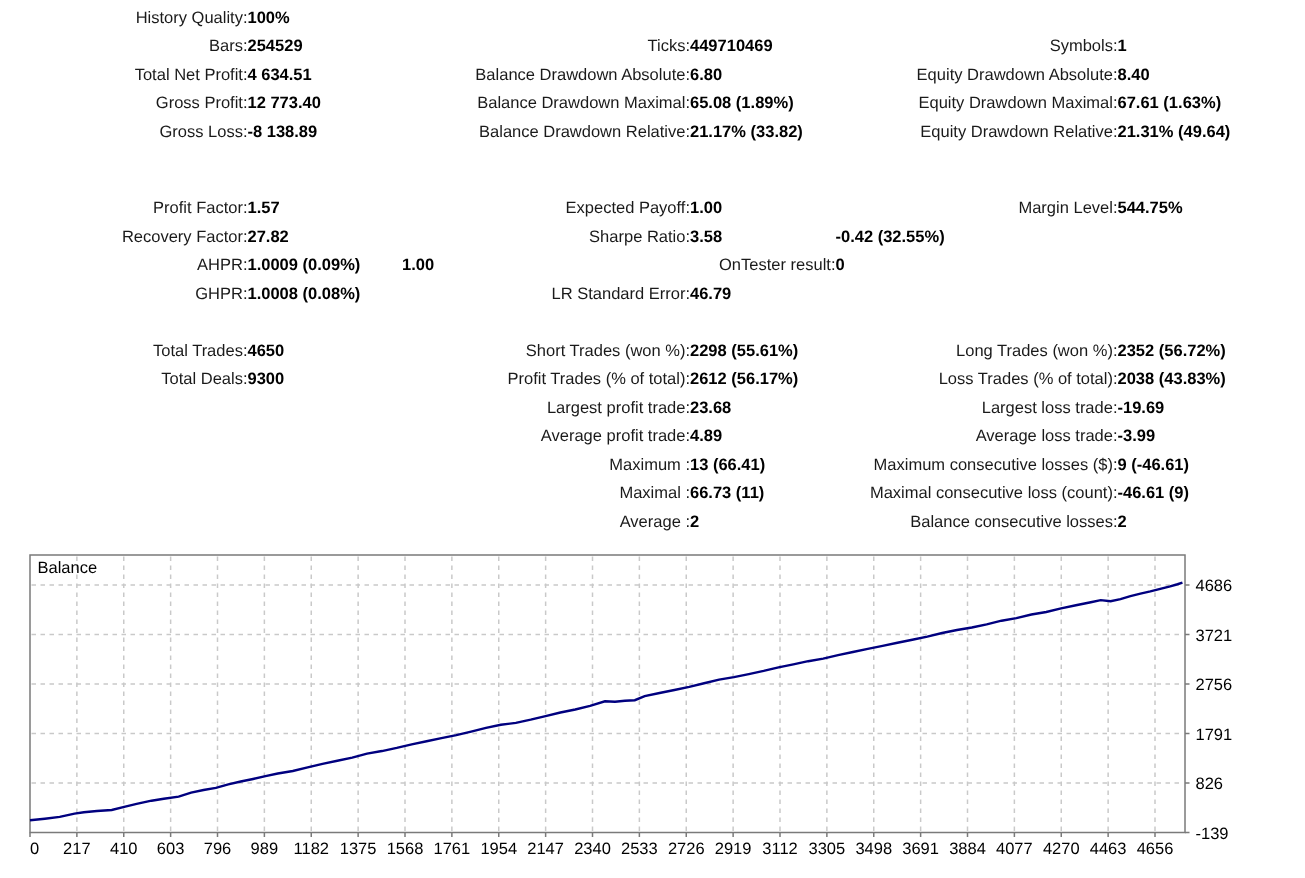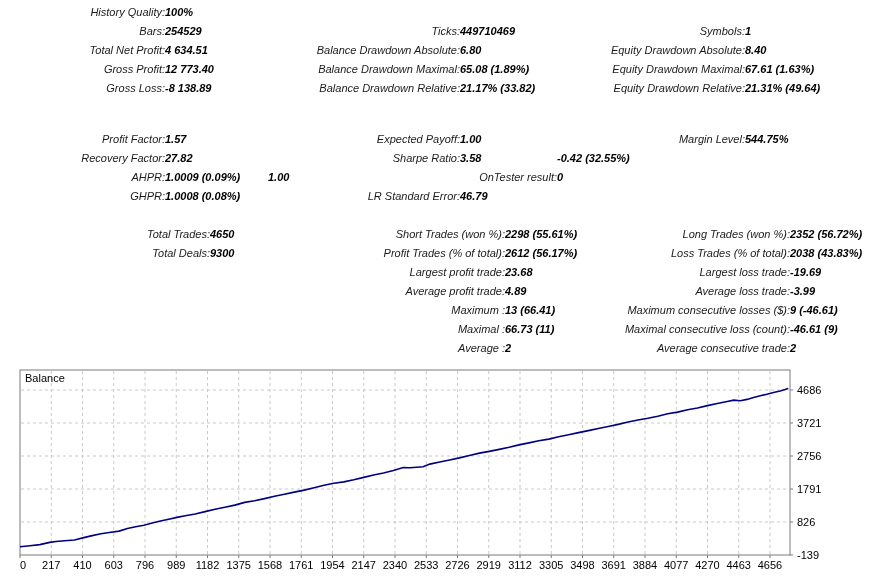--- a/index.html
+++ b/index.html
@@ -7,28 +7,27 @@
     width: 870px; height: 585px;
     background: #ffffff;
     font-family: "Liberation Sans", "DejaVu Sans", sans-serif;
     font-size: 11px;
     color: #1a1a1a;
     overflow: hidden;
   }
   #report { width: 870px; padding-top: 3px; }
   .stats-block { display: block; }
   .stats-block.gap1 { margin-top: 32px; }
-  .stats-block.gap2 { margin-top: 19px; margin-left: 45px; }
+  .stats-block.gap2 { margin-top: 19px; }
   .stats-row {
     display: grid;
     grid-template-columns: 165px 103px 192px 97px 188px 112px;
     height: 19px;
     line-height: 19px;
     align-items: center;
-    font-style: italic;
   }
   .stat-label { text-align: right; white-space: nowrap; color: #1a1a1a; }
   .stat-value { text-align: left; white-space: nowrap; font-weight: bold; color: #000000; }
   #chart-wrap { margin-top: 11px; position: relative; width: 870px; height: 208px; }
   svg text {
     font-family: "Liberation Sans", "DejaVu Sans", sans-serif;
     font-size: 11px;
     fill: #000000;
   }
 </style>
@@ -158,21 +157,21 @@
           <span class="stat-label">Maximal :</span>
           <span class="stat-value">66.73 (11)</span>
           <span class="stat-label">Maximal consecutive loss (count):</span>
           <span class="stat-value">-46.61 (9)</span>
         </div>
         <div class="stats-row">
           <span class="stat-label"></span>
           <span class="stat-value"></span>
           <span class="stat-label">Average :</span>
           <span class="stat-value">2</span>
-          <span class="stat-label">Average consecutive trade:</span>
+          <span class="stat-label">Balance consecutive losses:</span>
           <span class="stat-value">2</span>
         </div>
       </div>
     </div>
   <div id="chart-wrap"><svg width="870" height="208">
         <line x1="51.25" y1="2" x2="51.25" y2="185" stroke="#c9c9c9" stroke-width="1" stroke-dasharray="3,3"></line>
         <line x1="82.5" y1="2" x2="82.5" y2="185" stroke="#c9c9c9" stroke-width="1" stroke-dasharray="3,3"></line>
         <line x1="113.75" y1="2" x2="113.75" y2="185" stroke="#c9c9c9" stroke-width="1" stroke-dasharray="3,3"></line>
         <line x1="145" y1="2" x2="145" y2="185" stroke="#c9c9c9" stroke-width="1" stroke-dasharray="3,3"></line>
         <line x1="176.25" y1="2" x2="176.25" y2="185" stroke="#c9c9c9" stroke-width="1" stroke-dasharray="3,3"></line>

